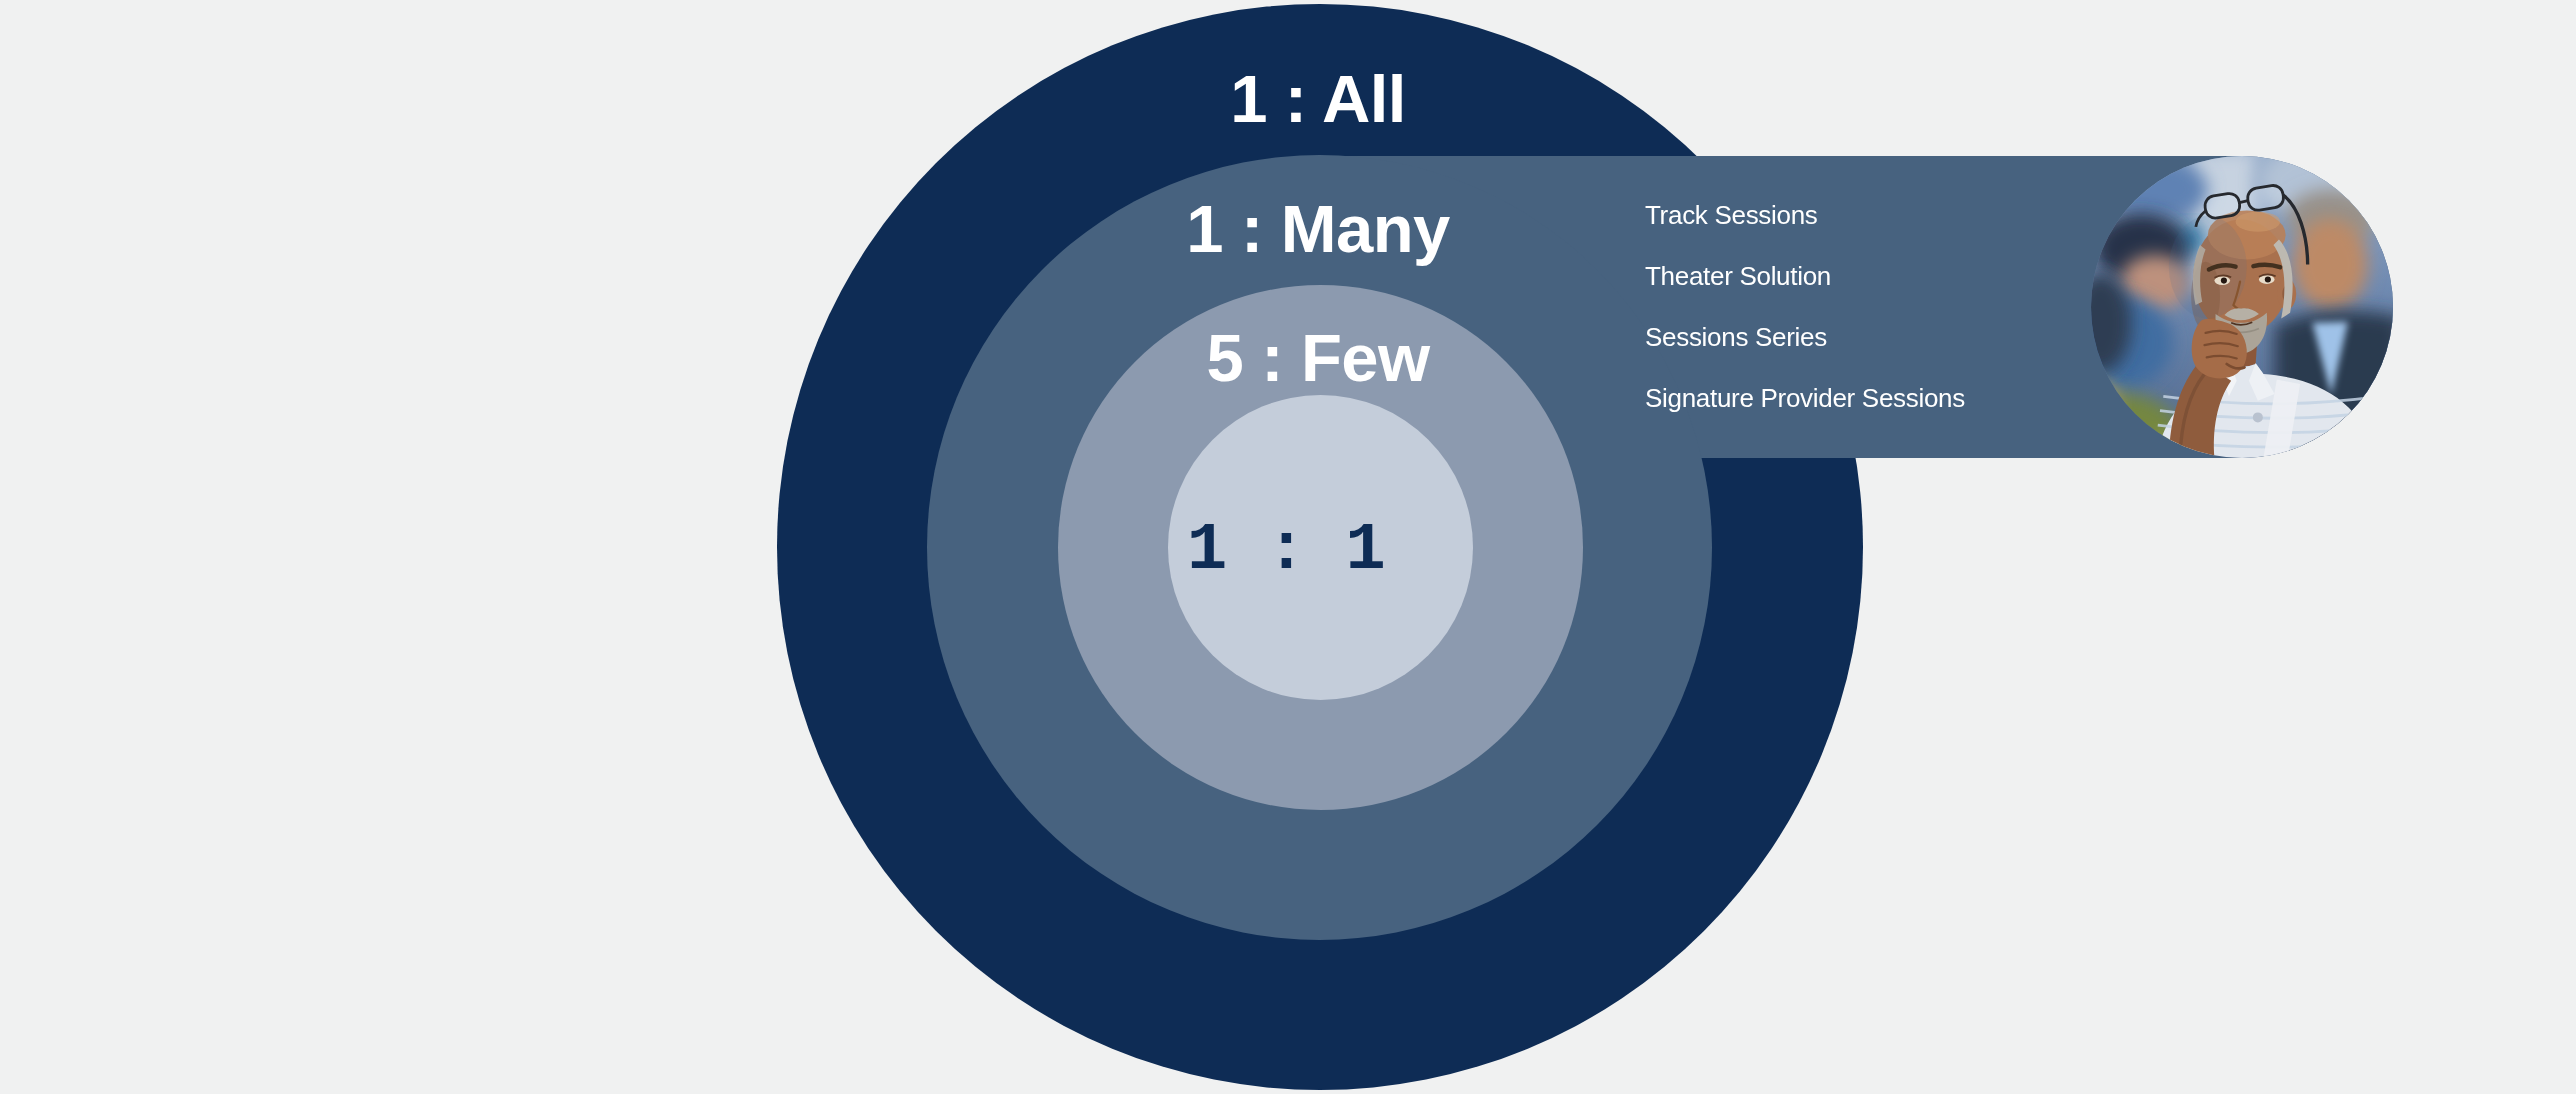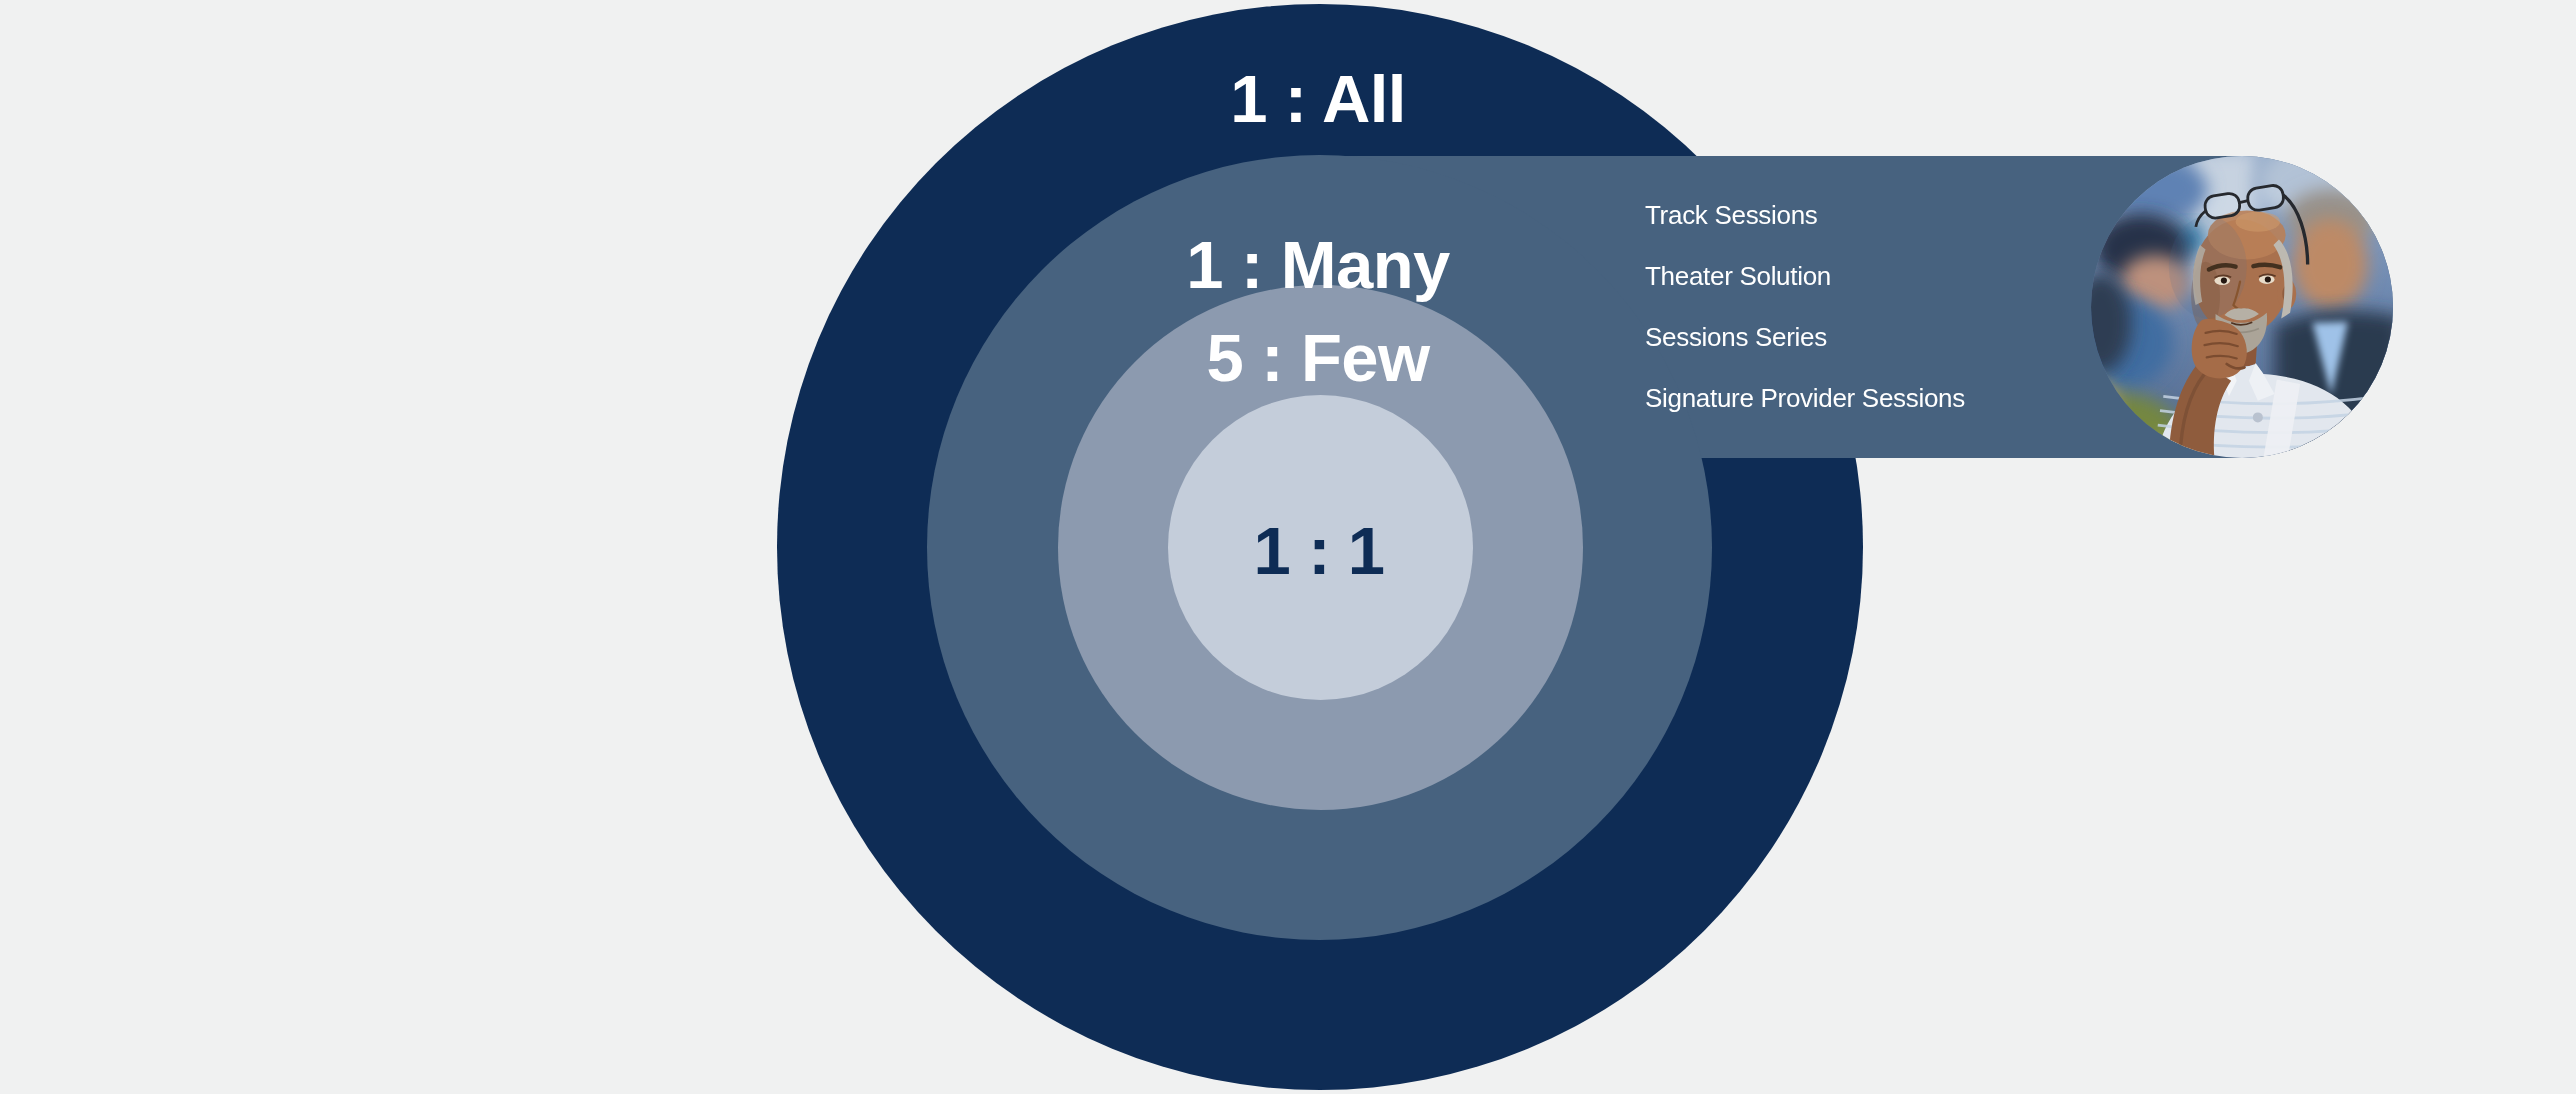--- a/index.html
+++ b/index.html
@@ -28,23 +28,23 @@
   .ring-label {
     position: absolute;
     transform: translate(-50%, -50%);
     font-weight: bold;
     font-size: 67px;
     letter-spacing: -0.6px;
     color: #ffffff;
     white-space: nowrap;
   }
   .l-all  { left: 1318px; top: 98px; }
-  .l-many { left: 1318px; top: 228px; margin-top: 36px; }
+  .l-many { left: 1318px; top: 228px; }
   .l-few  { left: 1318px; top: 357px; }
-  .l-one  { left: 1319px; top: 550px; color: #0e2c55; }
+  .l-one  { left: 1286px; top: 550px; color: #0e2c55; font-family: Liberation Mono, monospace; }
 
   .sessions {
     position: absolute;
     left: 1645px; top: 185px;
     font-size: 26px;
     line-height: 61px;
     letter-spacing: -0.3px;
     color: #ffffff;
     white-space: nowrap;
   }

